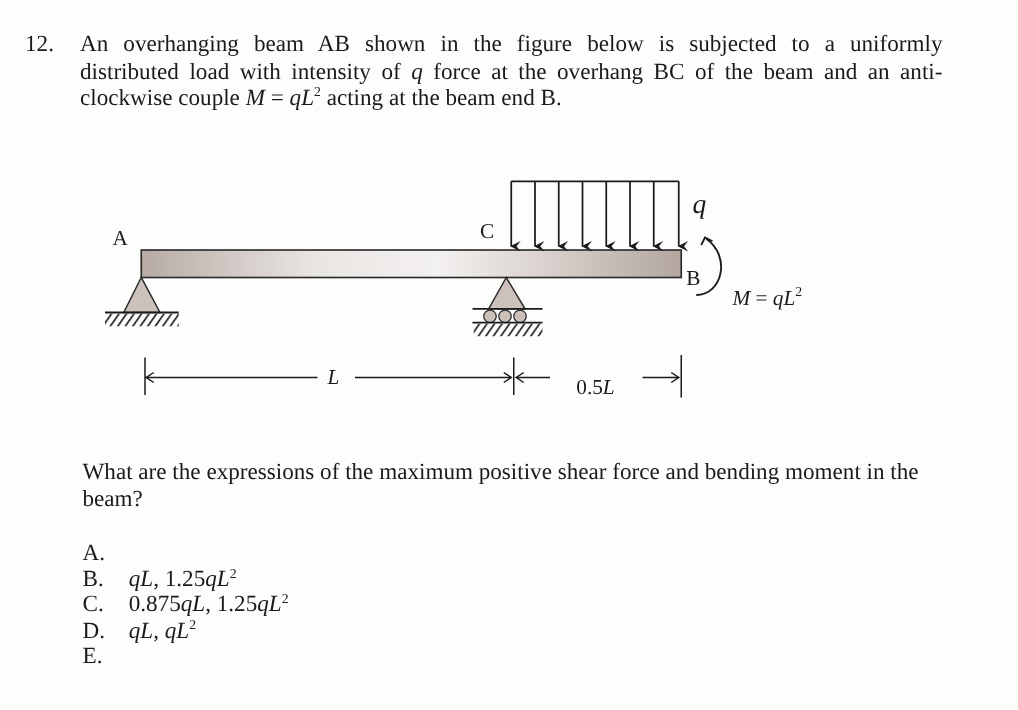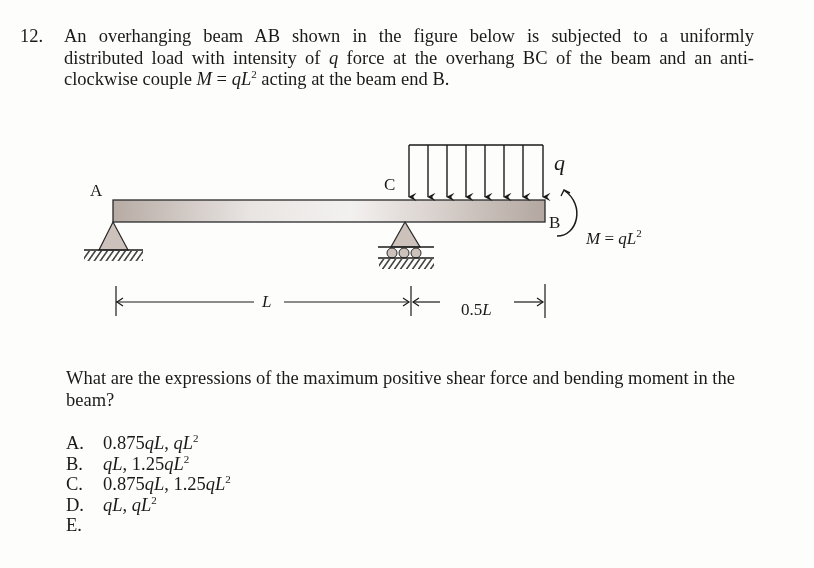--- a/index.html
+++ b/index.html
@@ -113,21 +113,20 @@
   <span class="flabel" style="left:586px; top:213px;margin-top:16px;"><i>M</i><span> = </span><i>qL</i><sup>2</sup></span>
   <i class="flabel" style="left:262px; top:292px;">L</i>
   <span class="flabel" style="left:461px; top:300px;"><span>0.5</span><i>L</i></span>
 </div>
 
 <div class="abs question">What are the expressions of the maximum positive shear force and bending moment in the beam?</div>
 
 <div class="abs options">
   <div class="opt">
     <span class="letter">A.</span>
-    <span><span>0.875</span><i>qL</i><span>, </span><i>qL</i><sup>2</sup></span>
   </div>
   <div class="opt">
     <span class="letter">B.</span>
     <span><span></span><i>qL</i><span>, 1.25</span><i>qL</i><sup>2</sup></span>
   </div>
   <div class="opt">
     <span class="letter">C.</span>
     <span><span>0.875</span><i>qL</i><span>, 1.25</span><i>qL</i><sup>2</sup></span>
   </div>
   <div class="opt">

